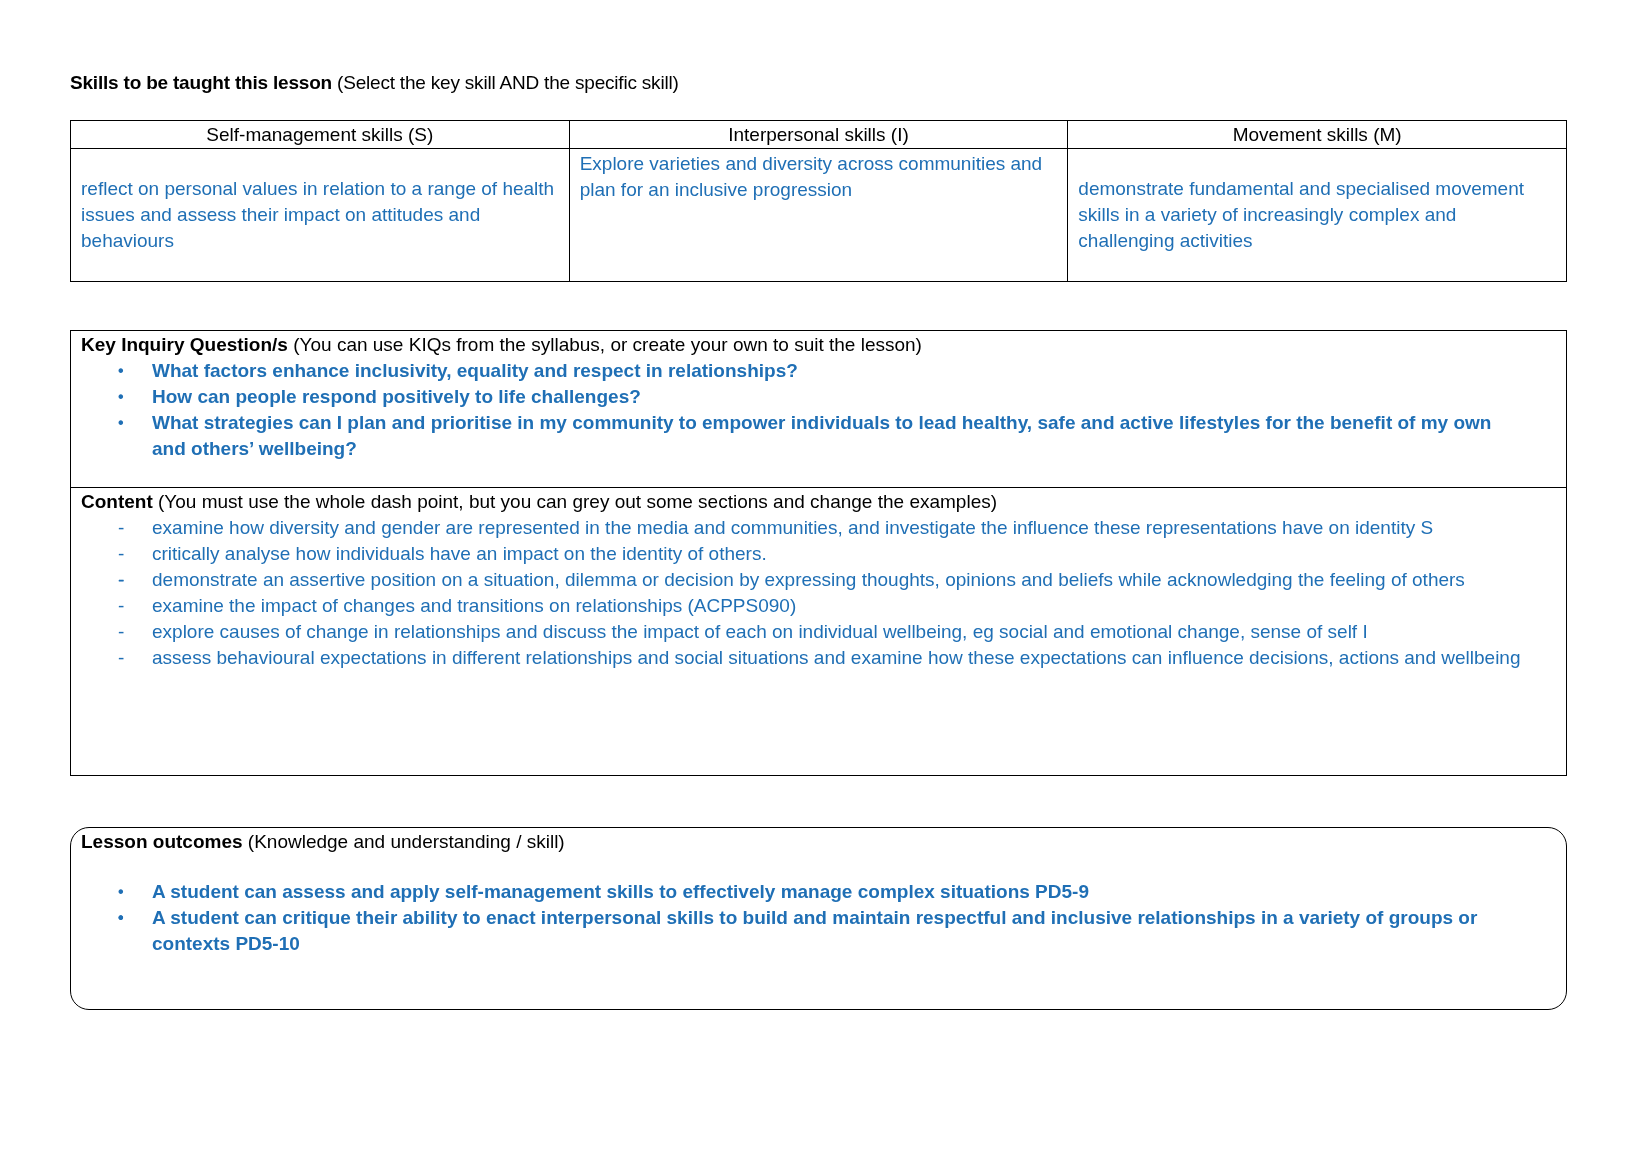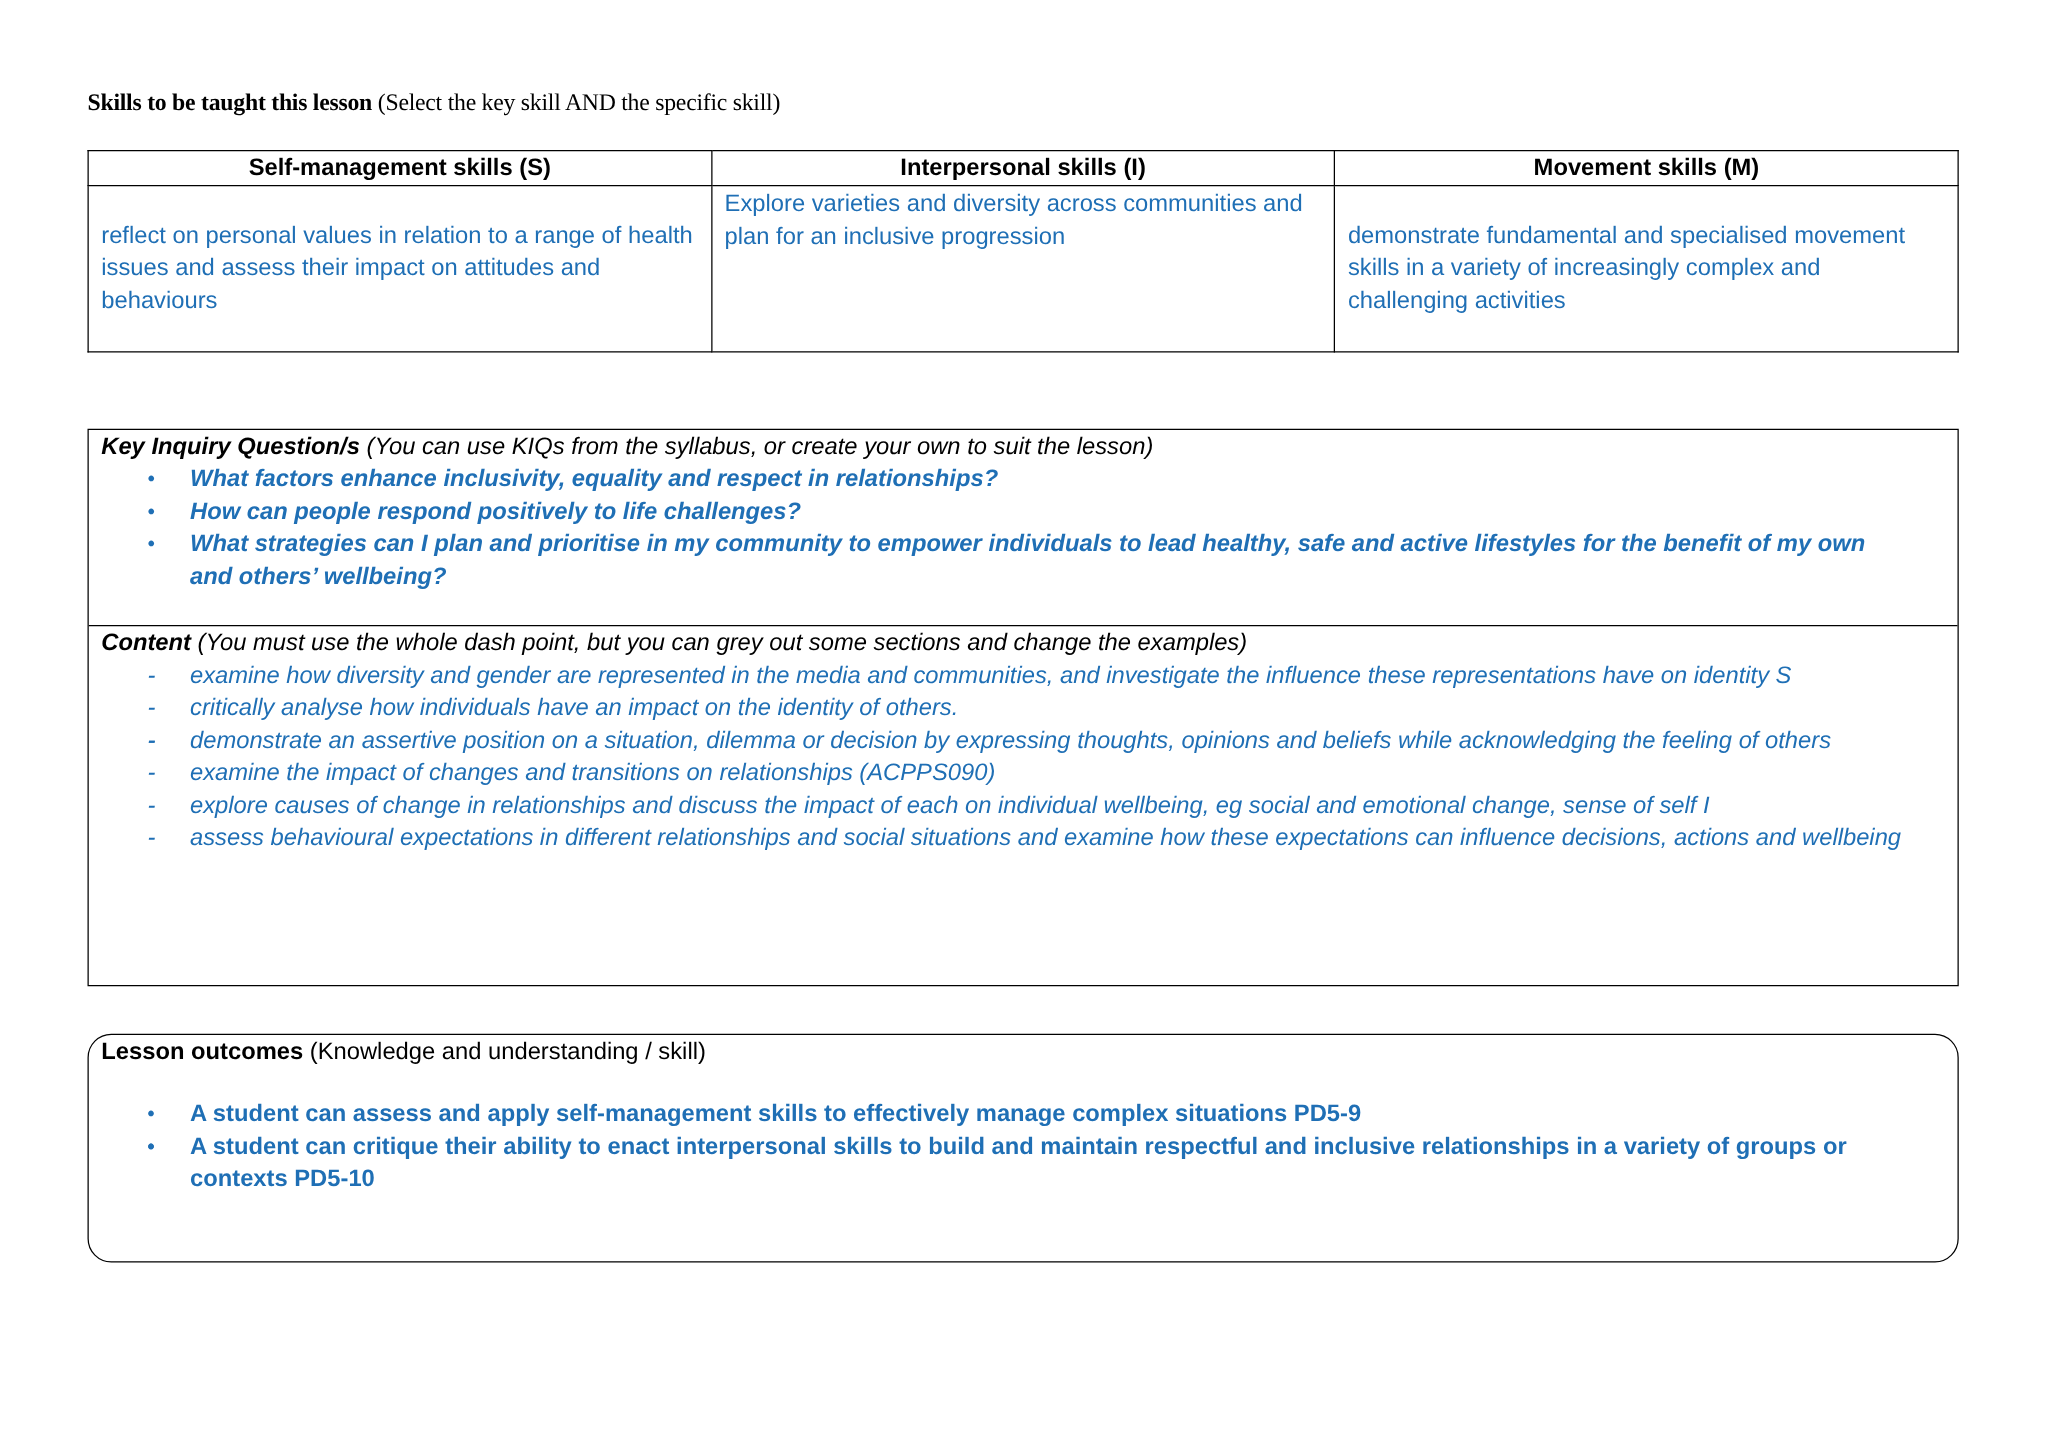--- a/index.html
+++ b/index.html
@@ -24,58 +24,57 @@
       width: 1497px;
     }
     .b { font-weight: bold; }
 
     .skills-title {
       position: absolute;
       top: 70px;
       left: 0;
       white-space: nowrap;
       letter-spacing: -0.2px;
-      font-family: Liberation Serif, serif;
     }
 
     table.skills {
       position: absolute;
       top: 120px;
       left: 0;
       width: 1497px;
       border-collapse: collapse;
       table-layout: fixed;
     }
     table.skills th, table.skills td {
       border: 1.4px solid #000;
       vertical-align: middle;
       padding: 0 10px;
     }
     table.skills th {
       height: 27px;
-      font-weight: bold;
+      font-weight: normal;
       text-align: center;
       font-size: 19px;
     }
     table.skills td {
       height: 130px;
       font-weight: normal;
       color: #1f6fb5;
       font-size: 19px;
       line-height: 26px;
     }
     table.skills td.top { vertical-align: top; padding-top: 2px; }
 
     .box {
       position: absolute;
       left: 0;
       width: 1495px;
       border: 1.4px solid #000;
     }
-    .kiq-box { top: 343px; height: 444px; font-style: italic; }
+    .kiq-box { top: 330px; height: 444px; }
     .kiq-section {
       position: absolute;
       left: 0; top: 0;
       width: 100%;
       height: 156px;
       border-bottom: 1.4px solid #000;
     }
     .content-section {
       position: absolute;
       left: 0; top: 157px;

